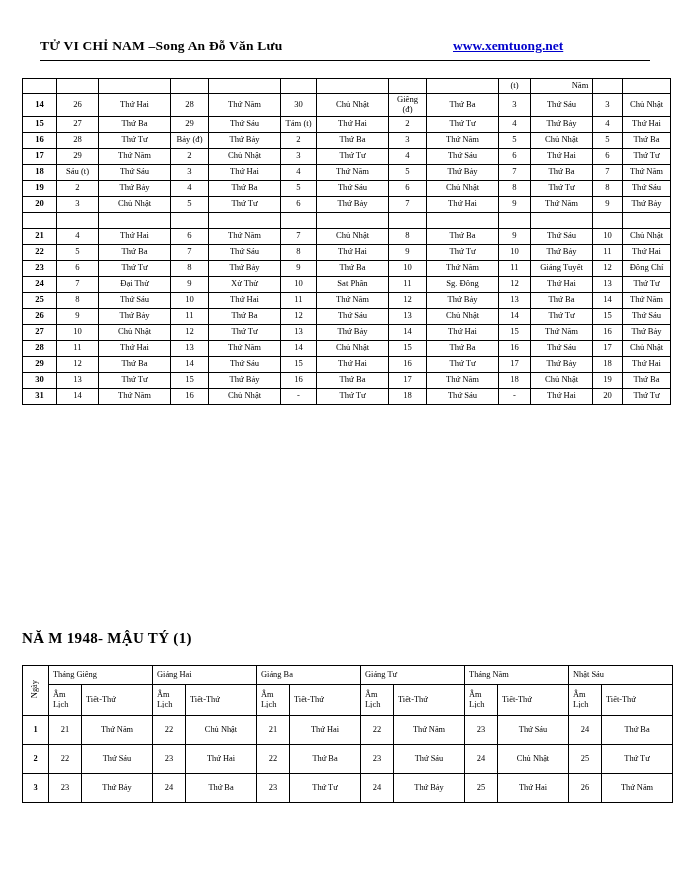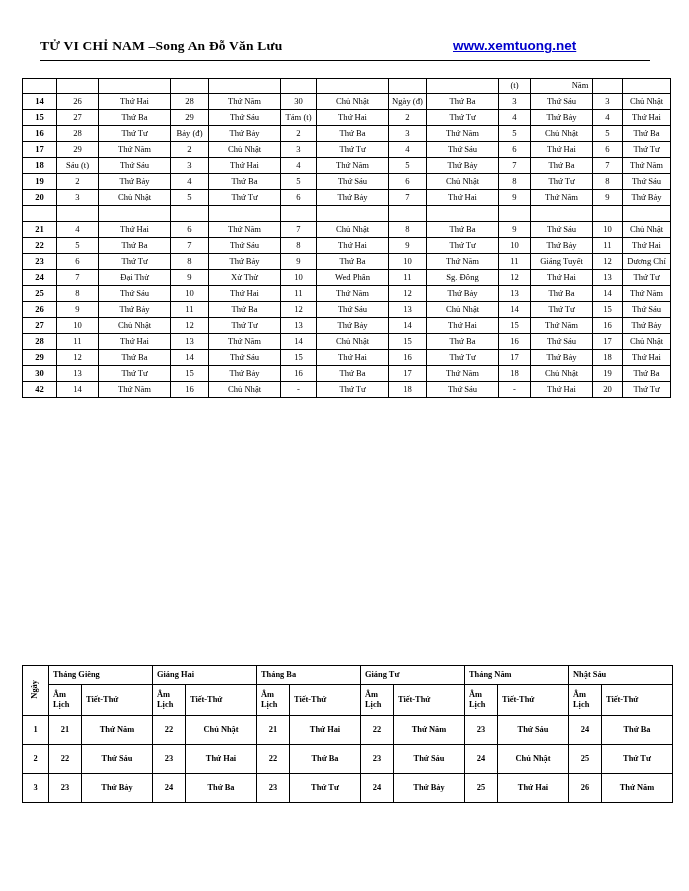--- a/index.html
+++ b/index.html
@@ -37,21 +37,21 @@
     font-family: "Liberation Serif", serif;
     font-size: 13.5px;
     font-weight: bold;
     letter-spacing: 0.2px;
     white-space: nowrap;
   }
   .header-link {
     position: absolute;
     left: 413px;
     top: 0;
-    font-family: Liberation Sans, sans-serif;
+    font-family: Liberation Serif, serif;
     font-size: 13.5px;
     font-weight: bold;
     color: #0000cc;
     text-decoration: underline;
     white-space: nowrap;
   }
   .header-rule {
     position: absolute;
     top: 60px;
     left: 40px;
@@ -143,21 +143,21 @@
     width: 648px;
     table-layout: fixed;
     font-size: 8.4px;
     font-family: "Liberation Serif", serif;
   }
   table.mtab td, table.mtab th {
     border: 1px solid #000;
     padding: 2px 3px;
     vertical-align: middle;
     text-align: center;
-    font-weight: bold;
+    font-weight: normal;
     line-height: 1.2;
   }
   table.mtab td.mhead {
     text-align: left;
     padding-left: 4px;
     height: 14px;
   }
   table.mtab td.sub {
     height: 26px;
     text-align: left;
@@ -225,21 +225,21 @@
             <td class="plain" style="height: 12px;"></td>
           </tr>
           <tr>
             <td class="num">14</td>
             <td class="plain">26</td>
             <td class="plain">Thứ Hai</td>
             <td class="plain">28</td>
             <td class="plain">Thứ Năm</td>
             <td class="plain">30</td>
             <td class="plain">Chủ Nhật</td>
-            <td class="plain">Ngày (đ)</td>
+            <td class="plain">Giêng (đ)</td>
             <td class="plain">Thứ Ba</td>
             <td class="plain bold">3</td>
             <td class="plain">Thứ Sáu</td>
             <td class="plain">3</td>
             <td class="plain">Chủ Nhật</td>
           </tr>
           <tr>
             <td class="num">15</td>
             <td class="plain">27</td>
             <td class="plain">Thứ Ba</td>
@@ -380,30 +380,30 @@
             <td class="plain">Thứ Tư</td>
             <td class="plain">8</td>
             <td class="plain">Thứ Bảy</td>
             <td class="plain">9</td>
             <td class="plain">Thứ  Ba</td>
             <td class="plain">10</td>
             <td class="plain">Thứ Năm</td>
             <td class="plain bold">11</td>
             <td class="plain">Giáng Tuyết</td>
             <td class="plain">12</td>
-            <td class="plain">Dương Chí</td>
+            <td class="plain">Đông Chí</td>
           </tr>
           <tr>
             <td class="num">24</td>
             <td class="plain">7</td>
             <td class="plain">Đại Thử</td>
             <td class="plain">9</td>
             <td class="plain">Xử Thử</td>
             <td class="plain">10</td>
-            <td class="plain">Wed Phân</td>
+            <td class="plain">Sat Phân</td>
             <td class="plain">11</td>
             <td class="plain">Sg. Đông</td>
             <td class="plain bold">12</td>
             <td class="plain">Thứ Hai</td>
             <td class="plain">13</td>
             <td class="plain">Thứ Tư</td>
           </tr>
           <tr>
             <td class="num">25</td>
             <td class="plain">8</td>
@@ -488,38 +488,39 @@
             <td class="plain">16</td>
             <td class="plain">Thứ Ba</td>
             <td class="plain">17</td>
             <td class="plain">Thứ Năm</td>
             <td class="plain bold">18</td>
             <td class="plain bold">Chủ Nhật</td>
             <td class="plain">19</td>
             <td class="plain">Thứ Ba</td>
           </tr>
           <tr>
-            <td class="num">42</td>
+            <td class="num">31</td>
             <td class="plain">14</td>
             <td class="plain">Thứ Năm</td>
             <td class="plain">16</td>
             <td class="plain">Chủ Nhật</td>
             <td class="plain">-</td>
             <td class="plain">Thứ Tư</td>
             <td class="plain">18</td>
             <td class="plain">Thứ Sáu</td>
             <td class="plain bold">-</td>
             <td class="plain">Thứ Hai</td>
             <td class="plain">20</td>
             <td class="plain">Thứ Tư</td>
           </tr>
         </tbody>
     </table>
   </div>
 
+  <div class="section-title">NĂ M 1948- MẬU TÝ (1)</div>
 
   <div class="m-wrap">
     <table class="mtab">
       <colgroup>
         <col class="mc1">
         <col class="mcA">
           <col class="mcB">
         <col class="mcA">
           <col class="mcB">
         <col class="mcA">
@@ -529,21 +530,21 @@
         <col class="mcA">
           <col class="mcB">
         <col class="mcA">
           <col class="mcB">
       </colgroup>
       <tbody id="mtab-body">
           <tr>
             <td rowspan="2" style="width: 26px;"><span class="vertical-label">Ngày</span></td>
             <td colspan="2" class="mhead">Tháng Giêng</td>
             <td colspan="2" class="mhead">Giáng Hai</td>
-            <td colspan="2" class="mhead">Tháng  Ba</td>
+            <td colspan="2" class="mhead">Giáng  Ba</td>
             <td colspan="2" class="mhead">Giáng Tư</td>
             <td colspan="2" class="mhead">Tháng Năm</td>
             <td colspan="2" class="mhead">Nhật Sáu</td>
           </tr>
           <tr>
             <td class="sub">Âm Lịch</td>
             <td class="sub">Tiết-Thứ</td>
             <td class="sub">Âm Lịch</td>
             <td class="sub">Tiết-Thứ</td>
             <td class="sub">Âm Lịch</td>

